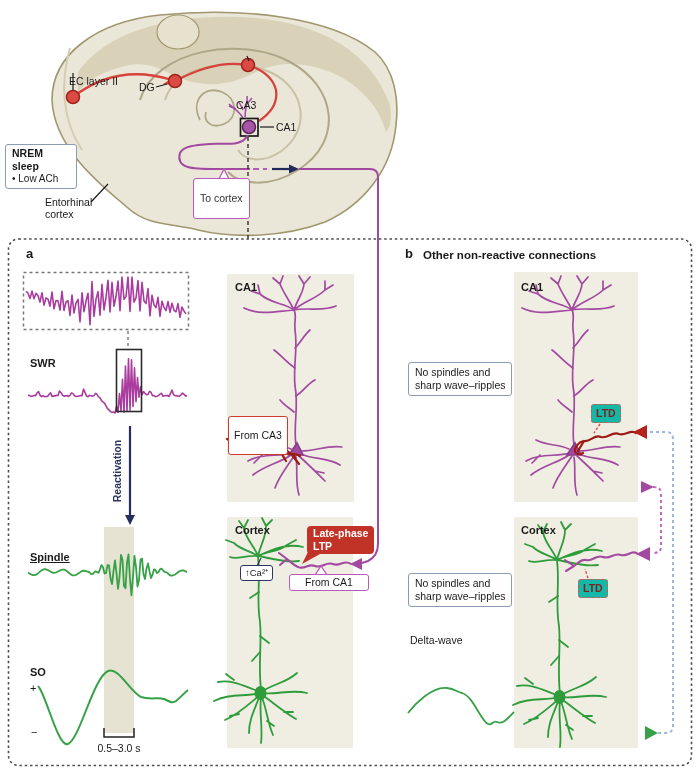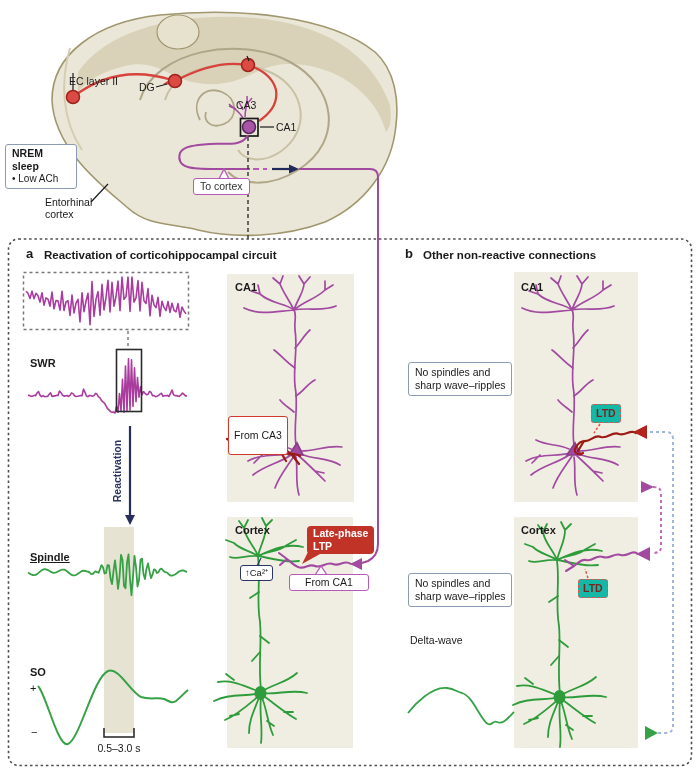--- a/index.html
+++ b/index.html
@@ -177,30 +177,29 @@
 </svg>
 
 <div class="box slate" style="left:5px;top:144px;width:58px;">
   <div class="b" style="font-size:10.5px;">NREM sleep</div>
   <div style="font-size:10px;">• Low ACh</div>
 </div>
 <div class="lbl" style="left:69px;top:75px;">EC layer II</div>
 <div class="lbl" style="left:139px;top:81px;">DG</div>
 <div class="lbl" style="left:236px;top:58px;margin-top:41px;">CA3</div>
 <div class="lbl" style="left:276px;top:121px;">CA1</div>
-<div class="box purbrd" style="left:193px;top:178px;padding:1px 6px;color:#333;">
+<div class="box purbrd" style="left:193px;top:178px;padding:13px 6px;color:#333;">
   <span>To cortex</span>
 </div>
 <div class="lbl" style="left:45px;top:196px;">
   <div>Entorhinal</div>
   <div>cortex</div>
 </div>
 
 <div class="lbl big" style="left:26px;top:247px;">a</div>
-<div class="lbl t" style="left:44px;top:249px;">Reactivation of corticohippocampal circuit</div>
 
 <div class="lbl reg" style="left:30px;top:357px;">SWR</div>
 <div class="lbl rot" style="left:72px;top:465px;width:90px;font-size:10.5px;">Reactivation</div>
 <div class="lbl reg" style="left:30px;top:551px;text-decoration:underline;">Spindle</div>
 <div class="lbl reg" style="left:30px;top:666px;">SO</div>
 <div class="lbl" style="left:30px;top:682px;font-size:11px;">+</div>
 <div class="lbl" style="left:31px;top:726px;font-size:11px;">−</div>
 <div class="lbl ctr" style="left:94px;top:742px;width:50px;">0.5–3.0 s</div>
 
 <div class="lbl reg" style="left:235px;top:281px;">CA1</div>

